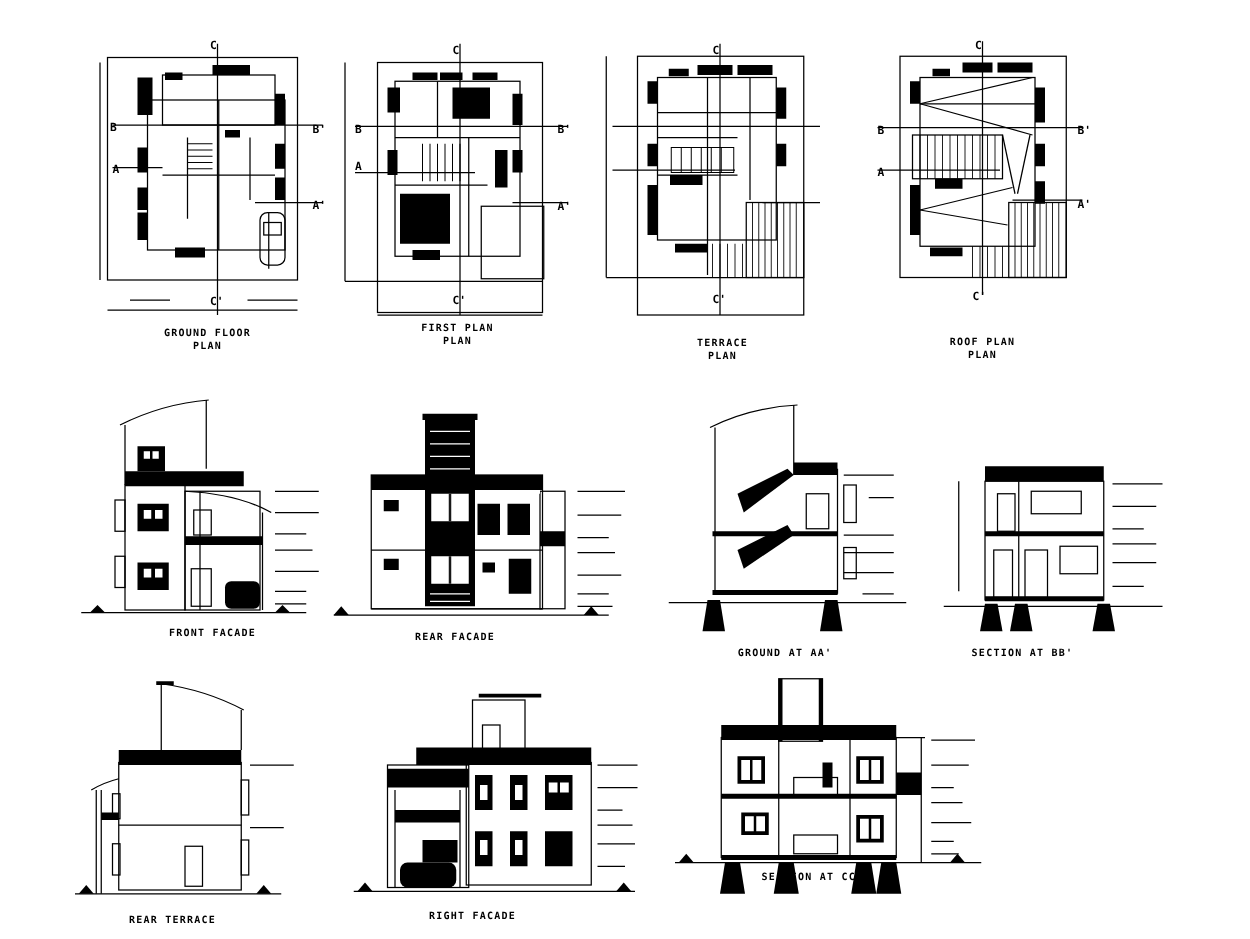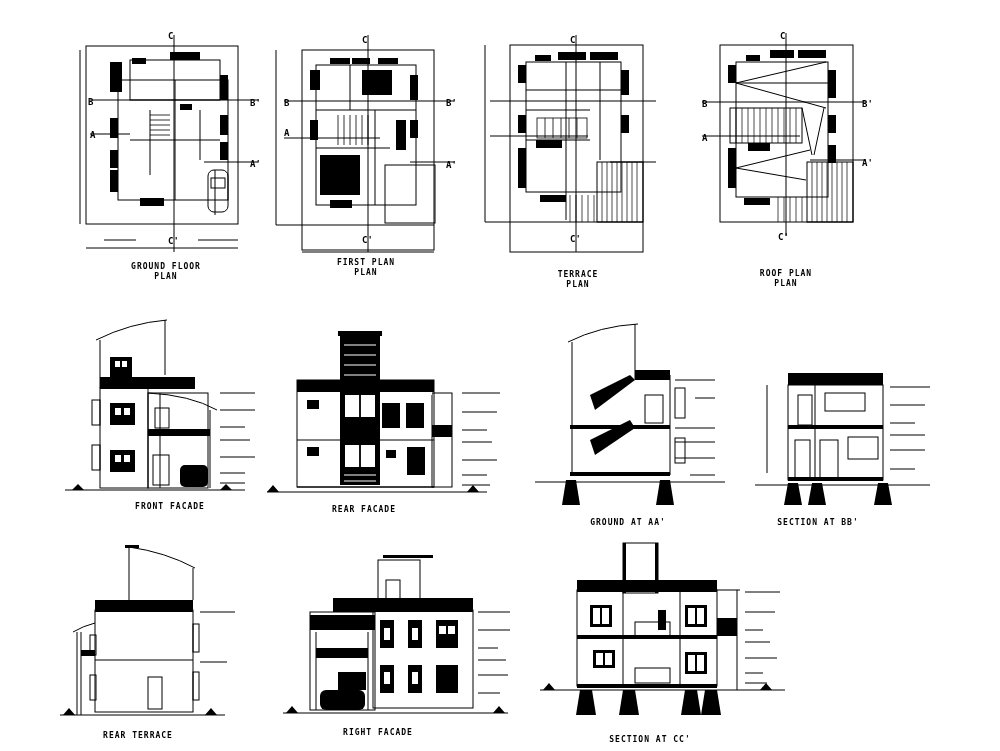--- a/index.html
+++ b/index.html
@@ -558,13 +558,13 @@
       <line x1="210" y1="52" x2="245" y2="52"></line>
         <line x1="210" y1="72" x2="240" y2="72"></line>
       <line x1="210" y1="90" x2="228" y2="90"></line>
         <line x1="210" y1="102" x2="235" y2="102"></line>
       <line x1="210" y1="118" x2="242" y2="118"></line>
         <line x1="210" y1="133" x2="228" y2="133"></line>
       <line x1="210" y1="143" x2="232" y2="143"></line>
     </g>
   </svg>
 </div>
-<div class="title" style="left:650px;top:735px;">SECTION AT CC'</div>
+<div class="title" style="left:650px;top:697px;">SECTION AT CC'</div>
 
 </body></html>

